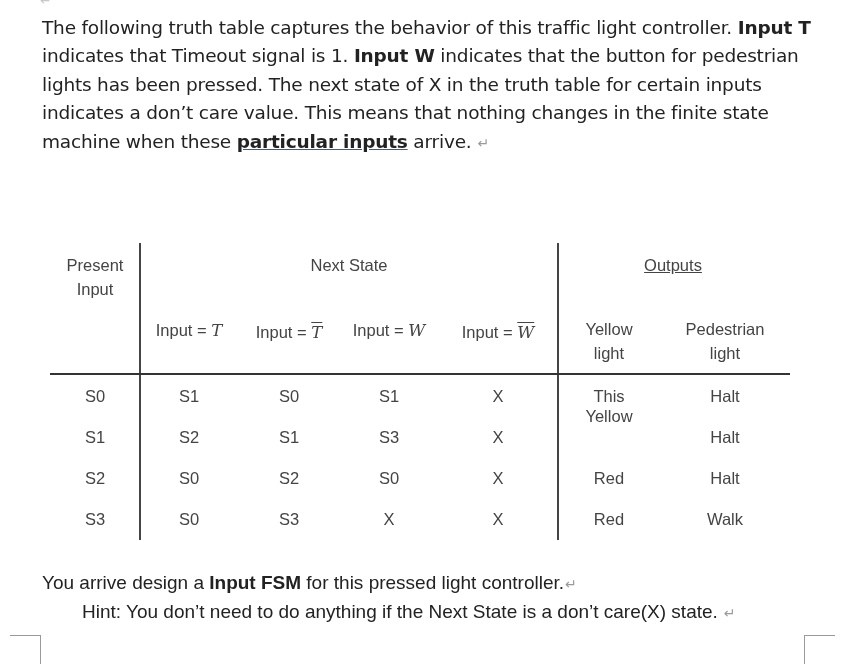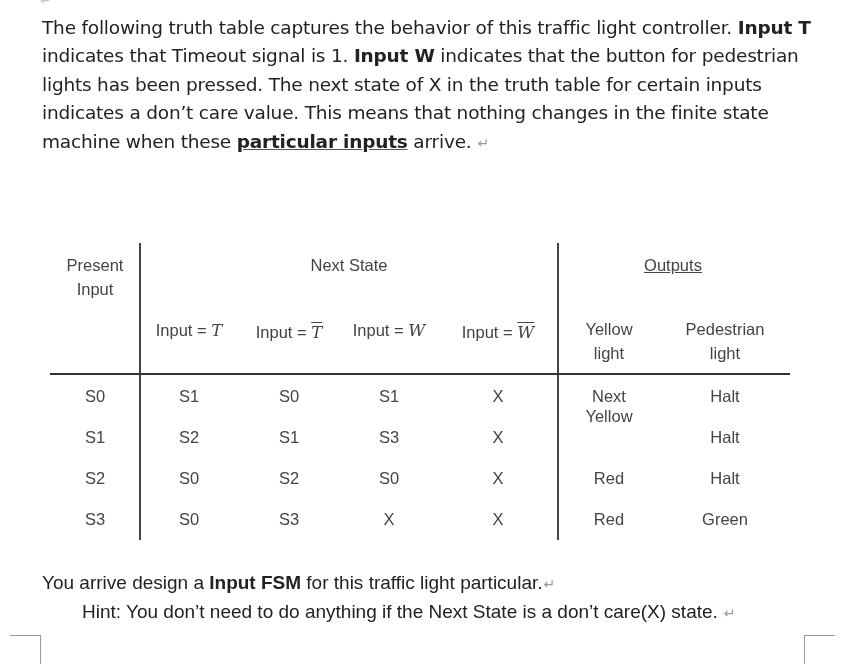--- a/index.html
+++ b/index.html
@@ -74,21 +74,21 @@
     <div>Pedestrian</div>
     <div>light</div>
   </div>
 
   <div>
     <div class="cell" style="left:95px; top:384px;">S0</div>
     <div class="cell" style="left:189px; top:384px;">S1</div>
     <div class="cell" style="left:289px; top:384px;">S0</div>
     <div class="cell" style="left:389px; top:384px;">S1</div>
     <div class="cell" style="left:498px; top:384px;">X</div>
-    <div class="cell" style="left:609px; top:384px;">Next</div>
+    <div class="cell" style="left:609px; top:384px;">This</div>
     <div class="cell" style="left:725px; top:384px;">Halt</div>
   </div>
   <div>
     <div class="cell" style="left:95px; top:425px;">S1</div>
     <div class="cell" style="left:189px; top:425px;">S2</div>
     <div class="cell" style="left:289px; top:425px;">S1</div>
     <div class="cell" style="left:389px; top:425px;">S3</div>
     <div class="cell" style="left:498px; top:425px;">X</div>
     <div class="cell" style="left:609px; top:404px;">Yellow</div>
     <div class="cell" style="left:725px; top:425px;">Halt</div>
@@ -102,25 +102,25 @@
     <div class="cell" style="left:609px; top:466px;">Red</div>
     <div class="cell" style="left:725px; top:466px;">Halt</div>
   </div>
   <div>
     <div class="cell" style="left:95px; top:507px;">S3</div>
     <div class="cell" style="left:189px; top:507px;">S0</div>
     <div class="cell" style="left:289px; top:507px;">S3</div>
     <div class="cell" style="left:389px; top:507px;">X</div>
     <div class="cell" style="left:498px; top:507px;">X</div>
     <div class="cell" style="left:609px; top:507px;">Red</div>
-    <div class="cell" style="left:725px; top:507px;">Green</div>
+    <div class="cell" style="left:725px; top:507px;">Walk</div>
   </div>
 </div>
 
 <div class="foot1">
-  <span>You arrive design a </span><b>Input FSM</b><span> for this traffic light particular.</span><span class="pmark" style="margin-left:1px">↵</span>
+  <span>You arrive design a </span><b>Input FSM</b><span> for this pressed light controller.</span><span class="pmark" style="margin-left:1px">↵</span>
 </div>
 <div class="foot2">
   <span>Hint: You don’t need to do anything if the Next State is a don’t care(X) state.</span><span class="pmark">↵</span>
 </div>
 
 <div class="corner left"></div>
 <div class="corner right"></div>
 
 </body></html>

